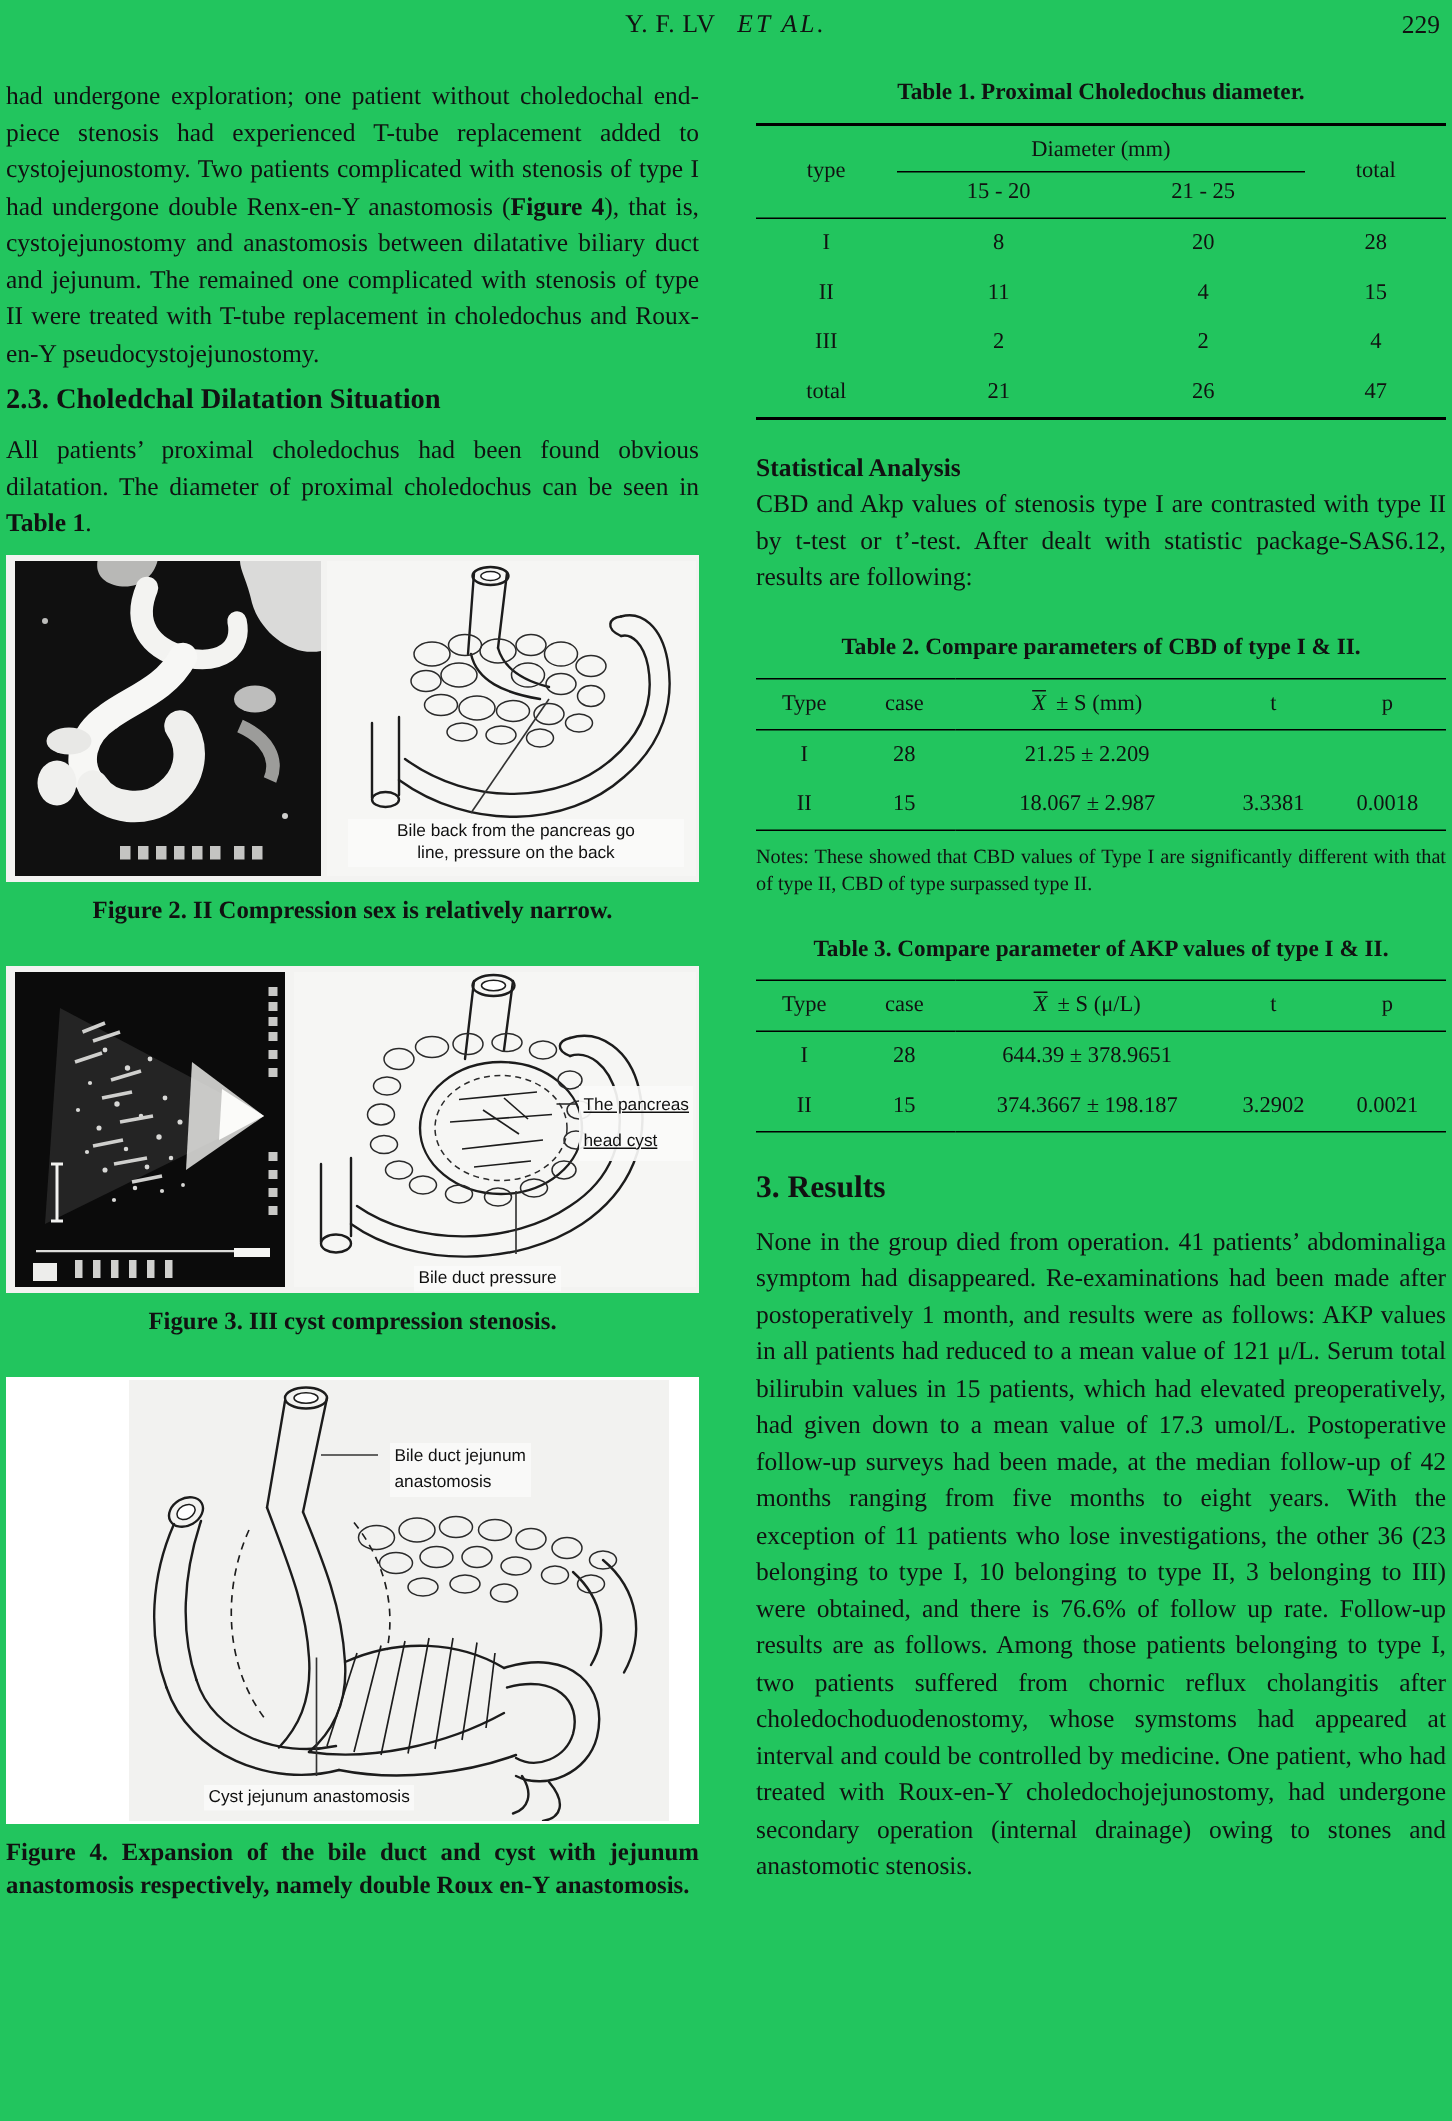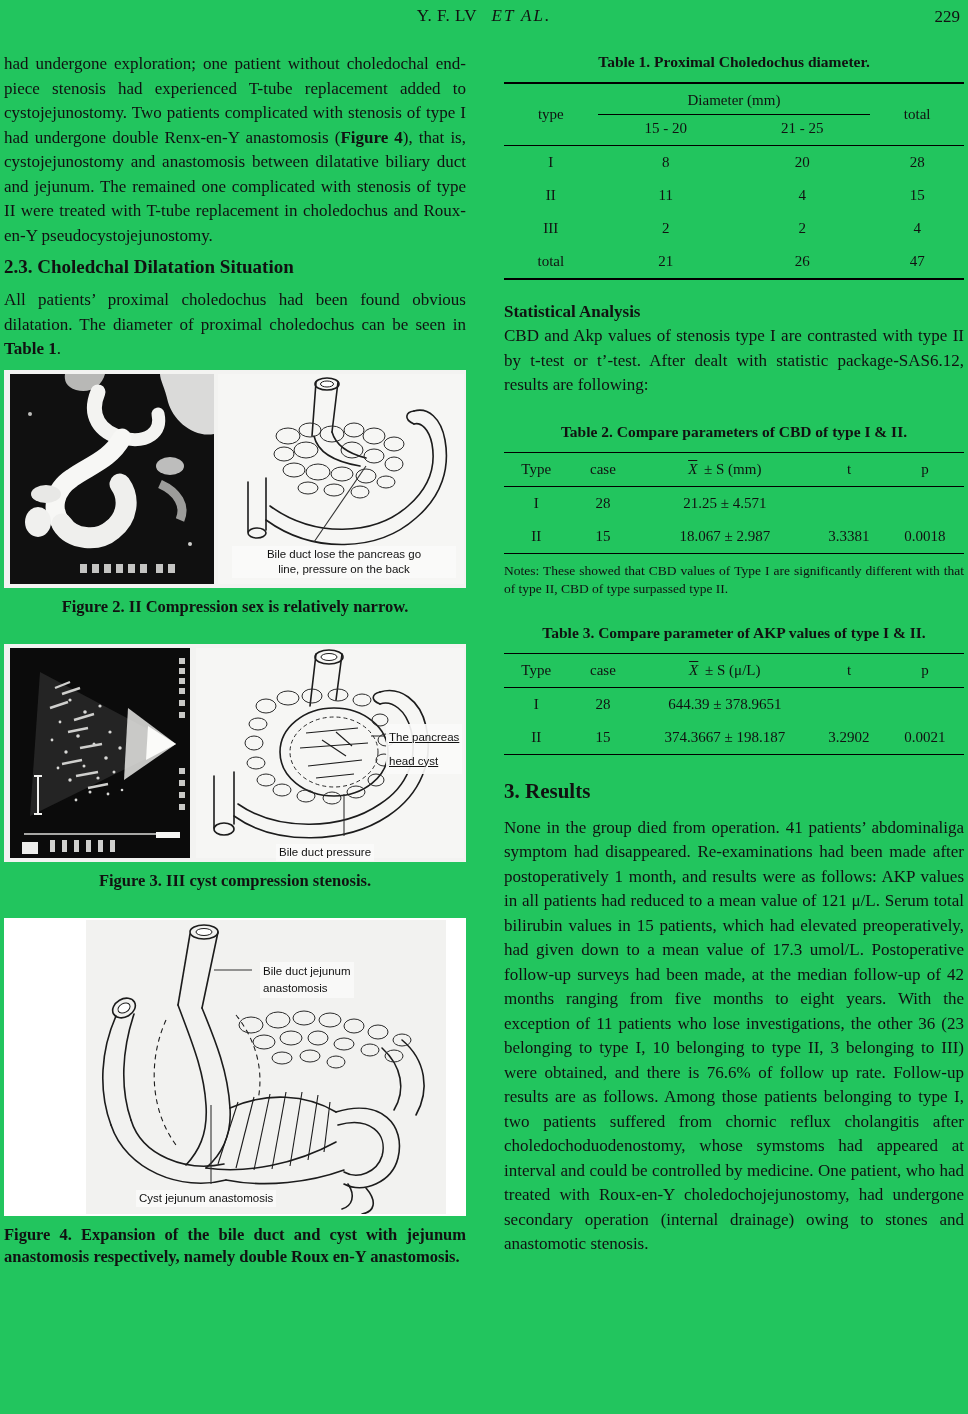--- a/index.html
+++ b/index.html
@@ -149,21 +149,21 @@
                 <ellipse cx="124" cy="100" rx="11" ry="7"></ellipse>
               <ellipse cx="148" cy="102" rx="10" ry="7"></ellipse>
                 <ellipse cx="168" cy="108" rx="9" ry="6"></ellipse>
               <ellipse cx="90" cy="114" rx="10" ry="6"></ellipse>
                 <ellipse cx="116" cy="116" rx="10" ry="6"></ellipse>
               <ellipse cx="142" cy="118" rx="9" ry="6"></ellipse>
             </g>
             <line class="ann" x1="148" y1="92" x2="96" y2="168"></line>
           </svg>
           <div class="figlabel ctr" style="left:228px; top:176px; width:218px;">
-            <span>Bile duct lose the pancreas go</span><br>
+            <span>Bile back from the pancreas go</span><br>
             <span>line, pressure on the back</span>
           </div>
         </div>
         <div class="figcap">Figure 2. II Compression sex is relatively narrow.</div>
       </div>
 
       <div class="fig">
         <div class="figimg" style="height:218px;">
 
           <svg class="abs" style="left:6px;top:4px;" width="180" height="210" viewBox="0 0 180 210">
@@ -427,21 +427,21 @@
             <th>case</th>
             <th><span class="xbar">X</span><span> ± S (mm)</span></th>
             <th>t</th>
             <th>p</th>
           </tr>
         </thead>
         <tbody>
             <tr>
               <td>I</td>
               <td>28</td>
-              <td>21.25 ± 4.571</td>
+              <td>21.25 ± 2.209</td>
               <td></td>
               <td></td>
             </tr>
             <tr>
               <td>II</td>
               <td>15</td>
               <td>18.067 ± 2.987</td>
               <td>3.3381</td>
               <td>0.0018</td>
             </tr>

